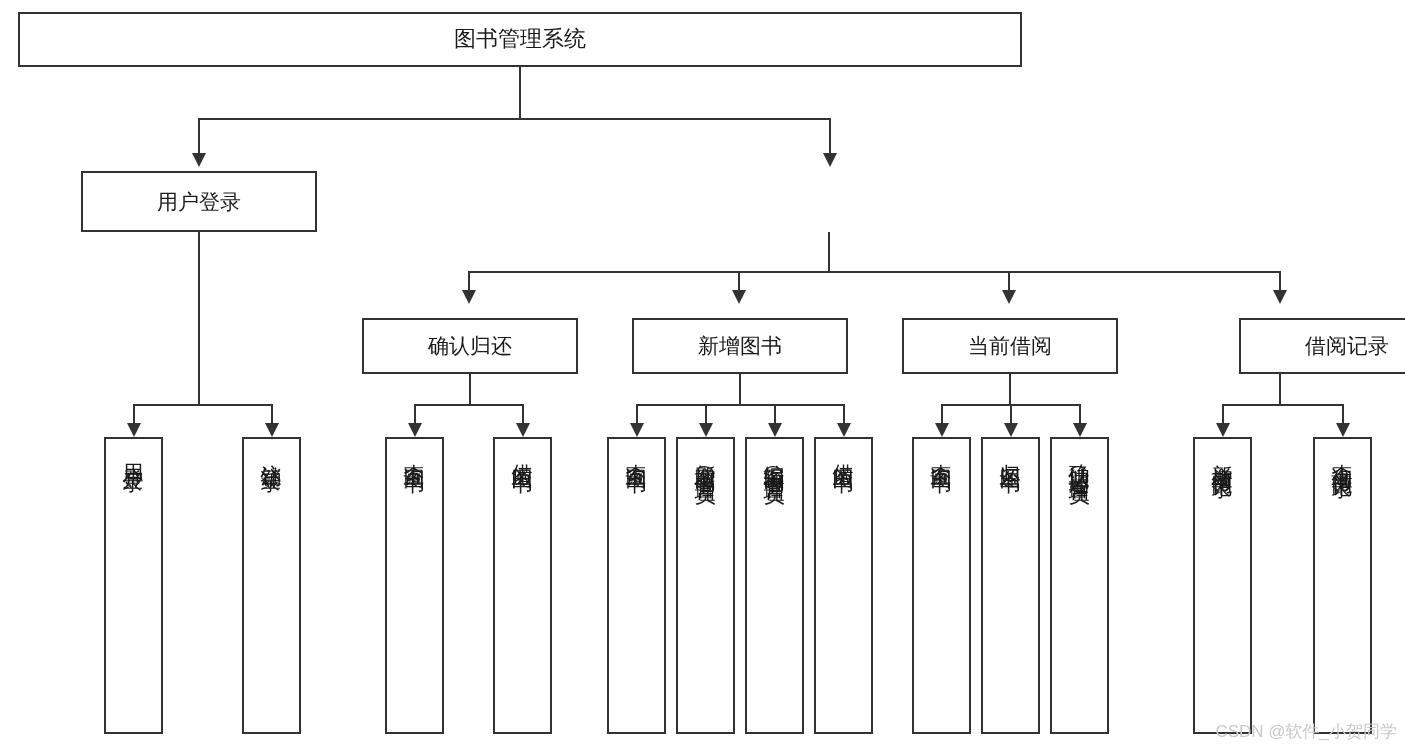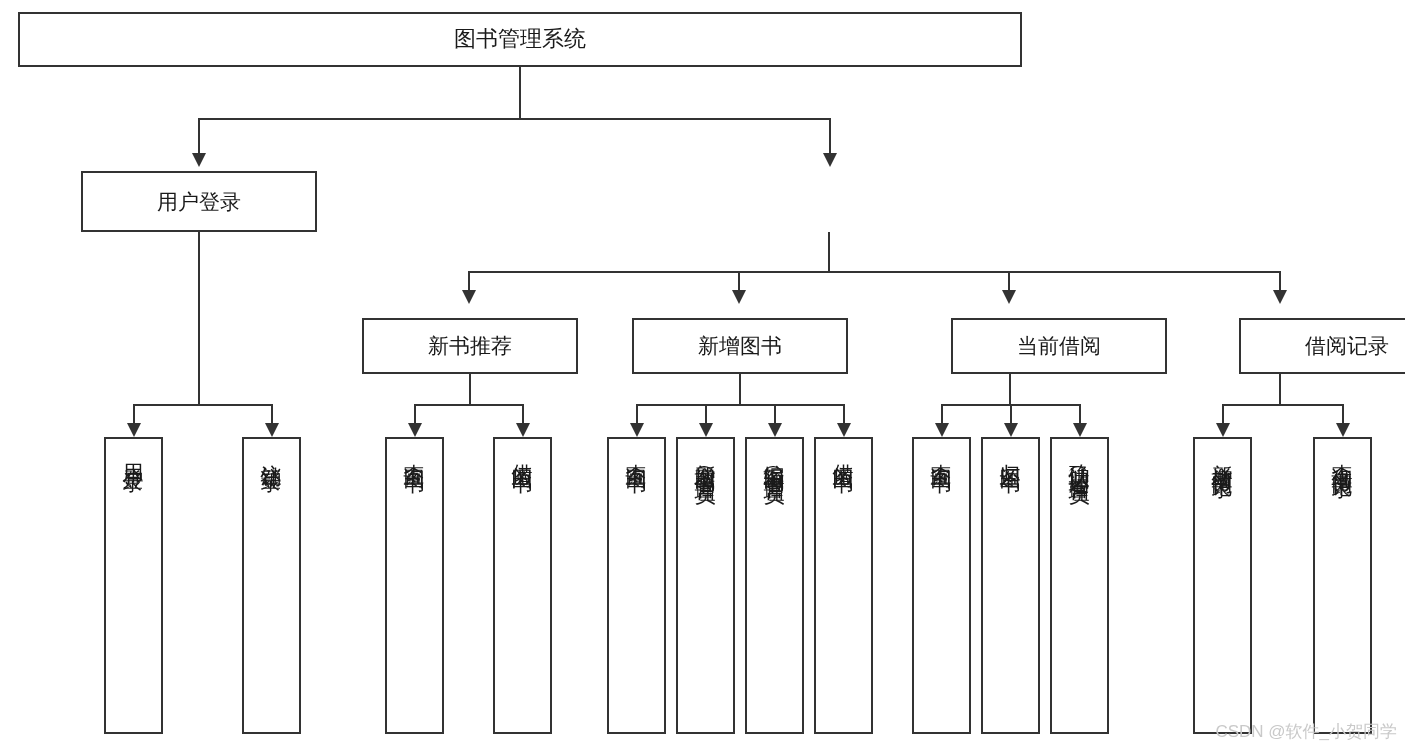--- a/index.html
+++ b/index.html
@@ -137,26 +137,26 @@
   <div class="conn vline" style="left:468px; top:271px; height:19px;"></div>
   <div class="conn vline" style="left:738px; top:271px; height:19px;"></div>
   <div class="conn vline" style="left:1008px; top:271px; height:19px;"></div>
   <div class="conn vline" style="left:1279px; top:271px; height:19px;"></div>
   <div class="arrow" style="left:462px; top:290px;"></div>
   <div class="arrow" style="left:732px; top:290px;"></div>
   <div class="arrow" style="left:1002px; top:290px;"></div>
   <div class="arrow" style="left:1273px; top:290px;"></div>
 
   <div class="node lvl3" style="left:362px;">
-    <span class="label">新书推荐</span>
+    <span class="label">确认归还</span>
   </div>
   <div class="node lvl3" style="left:632px;">
     <span class="label">新增图书</span>
   </div>
-  <div class="node lvl3" style="left:951px;">
+  <div class="node lvl3" style="left:902px;">
     <span class="label">当前借阅</span>
   </div>
   <div class="node lvl3" style="left:1239px;">
     <span class="label">借阅记录</span>
   </div>
 
   <div class="conn vline" style="left:469px; top:374px; height:31px;"></div>
   <div class="conn hline" style="left:415px; top:404px; width:108px;"></div>
   <div class="conn vline" style="left:414px; top:404px; height:19px;"></div>
   <div class="conn vline" style="left:522px; top:404px; height:19px;"></div>

